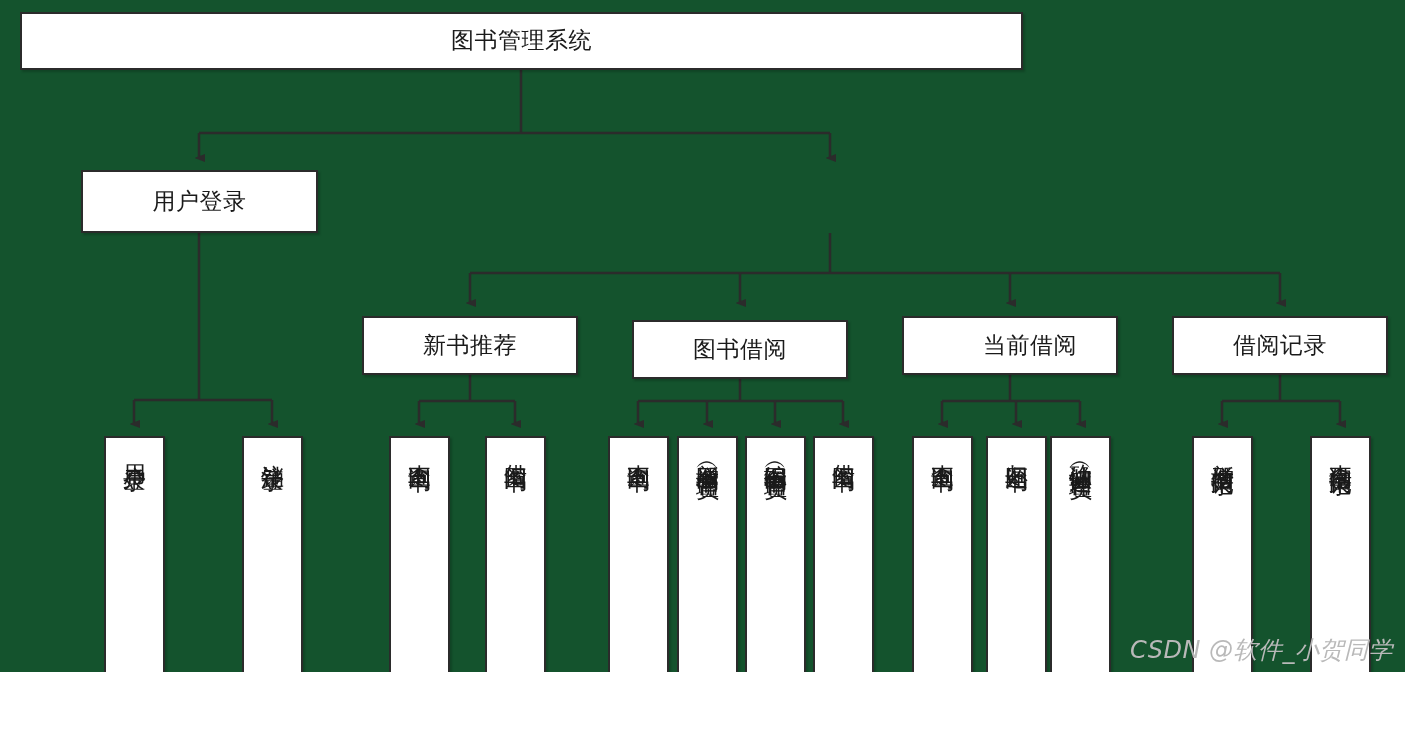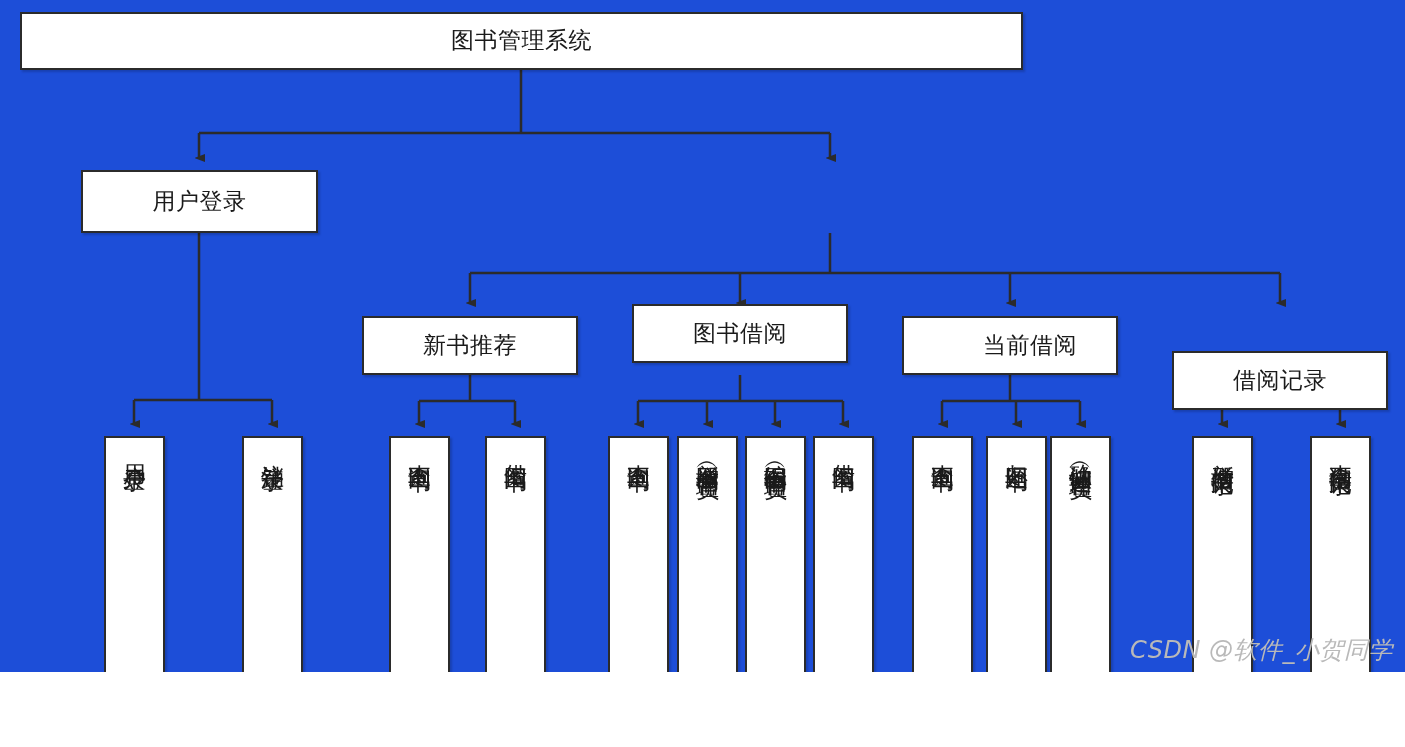--- a/index.html
+++ b/index.html
@@ -7,21 +7,21 @@
     padding: 0;
     background: #ffffff;
   }
   body {
     font-family: "DejaVu Sans", "Liberation Sans", sans-serif;
   }
   #canvas {
     position: relative;
     width: 1405px;
     height: 672px;
-    background: #1d4ed8;
+    background: #14532d;
     overflow: hidden;
   }
   svg#edges {
     position: absolute;
     left: 0;
     top: 0;
     width: 1405px;
     height: 747px;
     pointer-events: none;
   }
@@ -126,27 +126,27 @@
     <span class="label">图书管理系统</span>
   </div>
 
   <div class="node horiz" style="left:81px; top:170px; width:237px; height:63px;">
     <span class="label">用户登录</span>
   </div>
 
   <div class="node horiz" style="left:362px; top:316px; width:216px; height:59px;">
     <span class="label">新书推荐</span>
   </div>
-  <div class="node horiz" style="left:632px; top:304px; width:216px; height:59px;justify-content:center;">
+  <div class="node horiz" style="left:632px; top:320px; width:216px; height:59px;justify-content:center;">
     <span class="label">图书借阅</span>
   </div>
   <div class="node horiz" style="left:902px; top:316px; width:216px; height:59px;padding-left:40px;">
     <span class="label">当前借阅</span>
   </div>
-  <div class="node horiz" style="left:1172px; top:316px; width:216px; height:59px;margin-top:35px;">
+  <div class="node horiz" style="left:1172px; top:316px; width:216px; height:59px;">
     <span class="label">借阅记录</span>
   </div>
 
   <div class="node vert" style="left:104px; top:436px; width:61px; height:297px;">
     <span class="label">用户登录</span>
   </div>
   <div class="node vert" style="left:242px; top:436px; width:61px; height:297px;">
     <span class="label">注销登录</span>
   </div>
 

